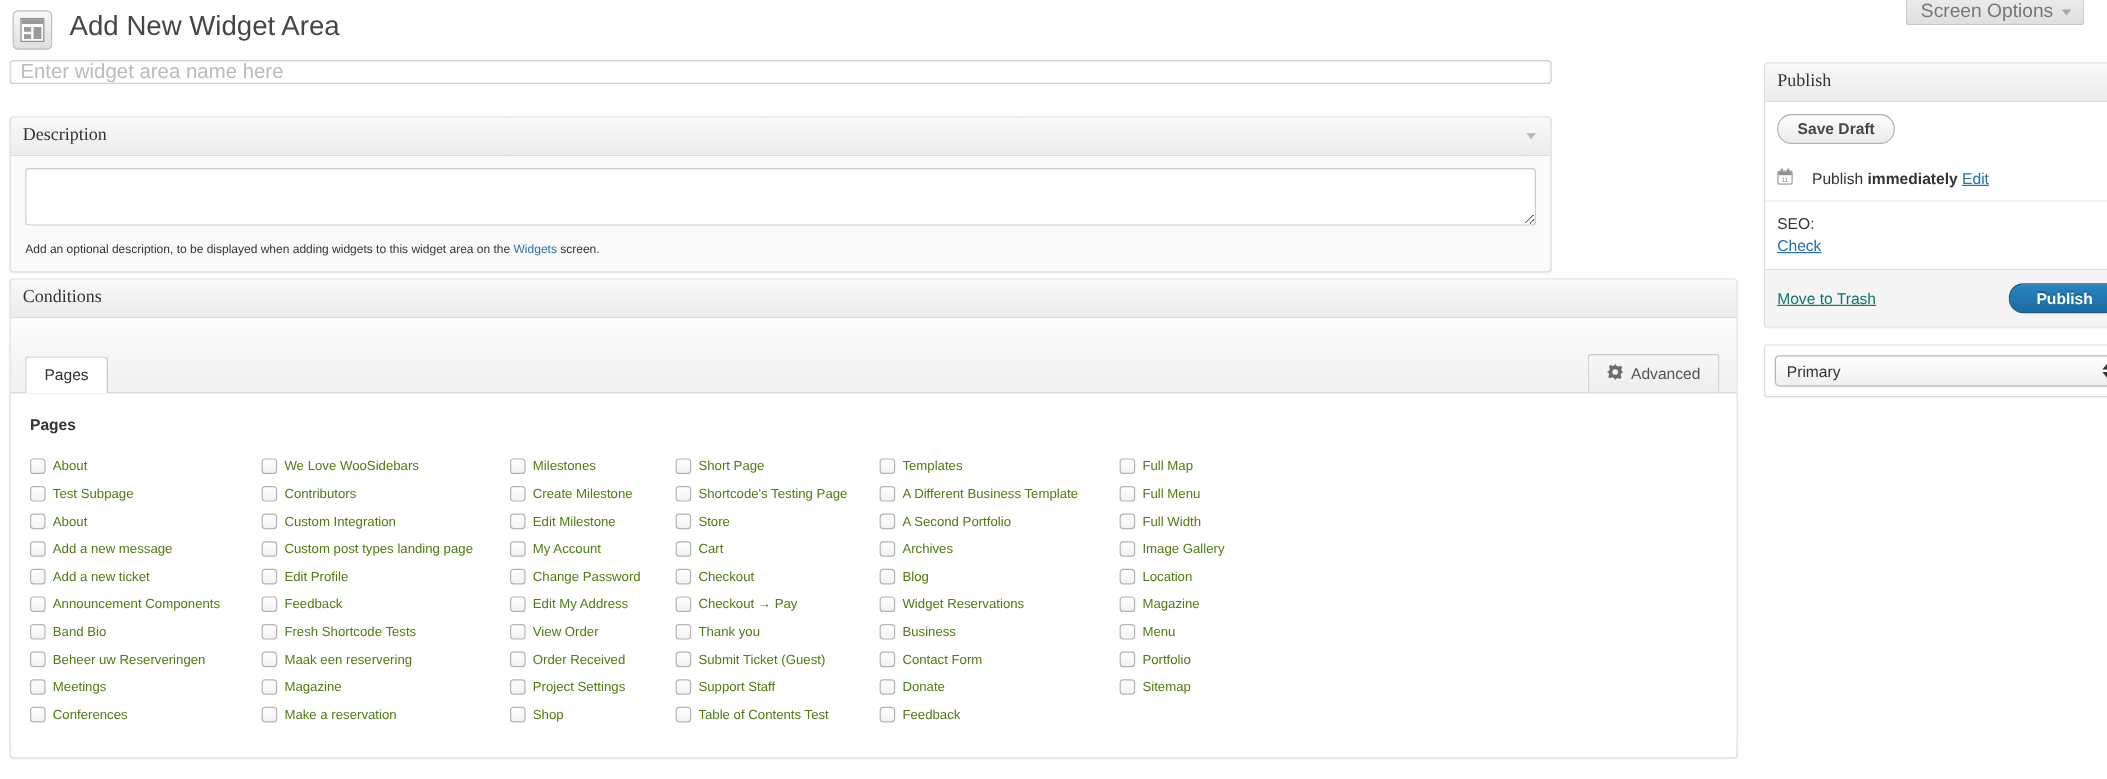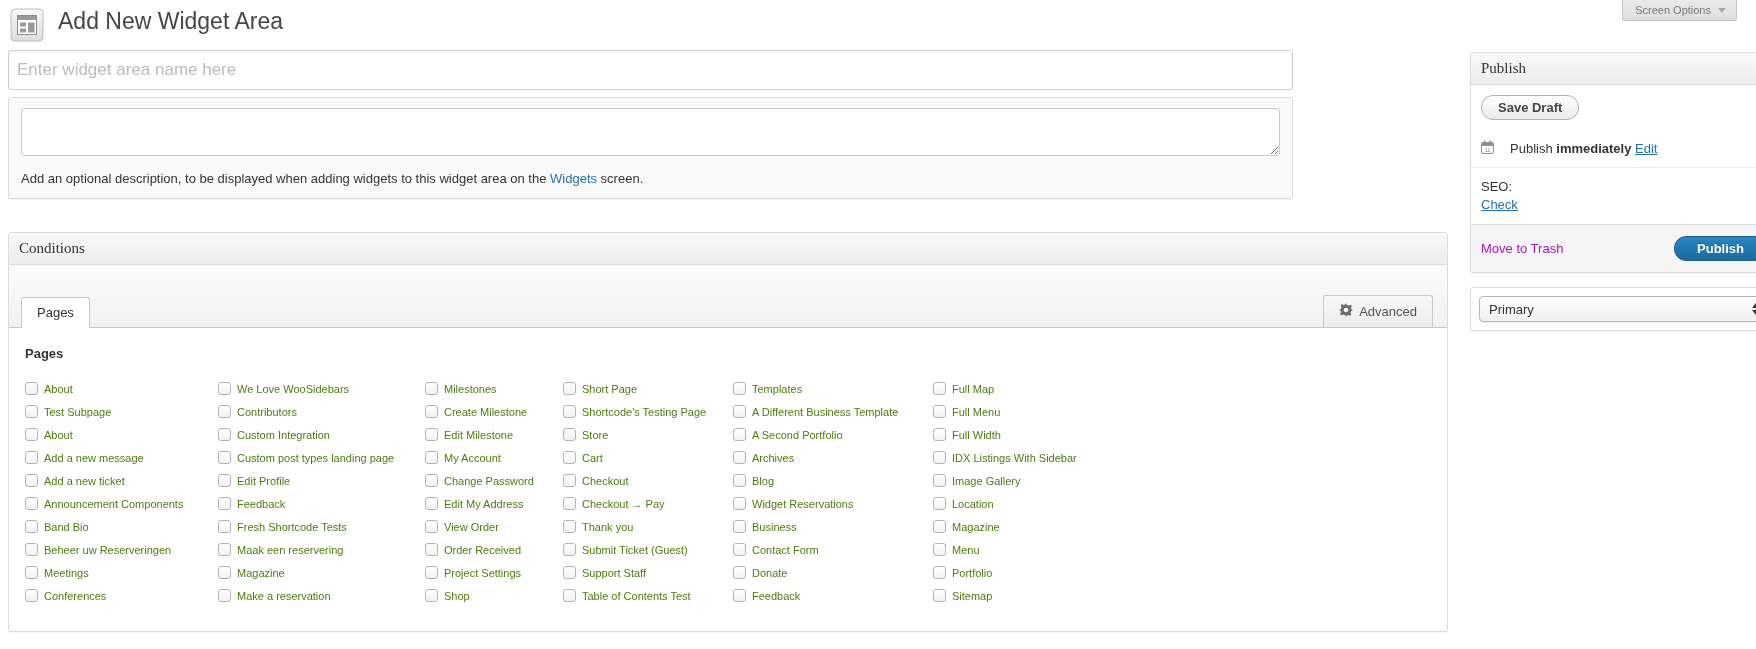--- a/index.html
+++ b/index.html
@@ -11,36 +11,36 @@
     font-size:13px; color:#333;
   }
 
   
   .screen-options {
     position:absolute; top:0; right:19px; height:21px;
     background:linear-gradient(#eaeaea,#dfdfdf);
     border:1px solid #c6c6c6; border-top:none;
     border-radius:0 0 3px 3px;
     padding:3px 10px 3px 12px;
-    color:#787878; font-size:11px;
+    color:#787878; font-size:16px;
     display:flex; align-items:center; gap:7px;
     cursor:pointer;
   }
   .screen-options .arrow-down {
     width:0; height:0; border-left:4px solid transparent; border-right:4px solid transparent;
     border-top:5px solid #a9a9a9;
   }
 
   
   .page-header { position:absolute; left:10px; top:8px; display:flex; align-items:flex-start; gap:14px; }
   .page-title { font-size:23px; color:#464646; font-weight:normal; margin:0; }
 
   
   .title-input {
-    position:absolute; left:8px; top:50px; width:1285px; height:40px;
+    position:absolute; left:8px; top:50px; width:1285px; height:20px;
     border:1px solid #cfcfcf; border-radius:3px; padding:3px 8px;
     font-size:17px; font-family:"Liberation Sans", sans-serif; color:#4d7c0f;
     outline:none; box-shadow:inset 0 1px 2px rgba(0,0,0,0.05);
   }
   .title-input::placeholder { color:#bbb; opacity:1; }
 
   
   .metabox {
     background:#fff; border:1px solid #dcdcdc; border-radius:3px;
     box-shadow:0 1px 1px rgba(0,0,0,0.04);
@@ -60,21 +60,21 @@
 
   
   .description-box { position:absolute; left:8px; top:97px; width:1285px; background:#fafafa; }
   .description-box .inside { padding:10px 12px 12px; }
   .description-textarea {
     width:100%; height:48px; resize:vertical;
     border:1px solid #ccc; border-radius:3px; background:#fff;
     font-family:"Liberation Sans", sans-serif; font-size:13px; padding:4px 6px;
     box-shadow:inset 0 1px 2px rgba(0,0,0,0.04); outline:none;
   }
-  .description-help { margin-top:12px; font-size:13px; color:#333; }
+  .description-help { margin-top:12px; font-size:10px; color:#333; }
   a.wp-link { color:#2271b1; text-decoration:none; cursor:pointer; }
   a.wp-link.underline { text-decoration:underline; }
 
   
   .conditions-box { position:absolute; left:8px; top:232px; width:1440px; height:400px; }
   .tab-bar {
     display:flex; align-items:flex-end;
     padding:30px 14px 0 12px;
     background:linear-gradient(#fcfcfc,#f1f1f1);
     border-bottom:1px solid #c9c9c9;
@@ -113,21 +113,21 @@
     padding:4px 16px; font-size:13px; font-weight:bold; color:#464646;
     font-family:"Liberation Sans", sans-serif; cursor:pointer;
   }
   .status-line { padding:2px 10px 12px; border-bottom:1px solid #ececec; }
   .bold { font-weight:bold; }
   .timing-row { display:flex; align-items:center; gap:16px; }
   .publish-footer {
     background:#f5f5f5; border-top:1px solid #ddd; border-radius:0 0 3px 3px;
     padding:11px 10px; display:flex; align-items:center; justify-content:space-between;
   }
-  .trash-link { color:#a21caf; font-size:13px; cursor:pointer; }
+  .trash-link { color:#0f766e; text-decoration:underline; font-size:13px; cursor:pointer; }
   .btn-publish {
     background:linear-gradient(#2786c2,#1d6a9e);
     border:1px solid #1a5e8c; border-radius:12px;
     padding:4px 22px; font-size:13px; font-weight:bold; color:#fff;
     font-family:"Liberation Sans", sans-serif; cursor:pointer;
     text-shadow:0 -1px 0 rgba(0,0,0,0.25);
   }
   .seo-row div { line-height:18px; }
 
   
@@ -173,20 +173,24 @@
       <rect x="10" y="20.5" width="6" height="4" fill="#9a9a9a"></rect>
       <rect x="18" y="14.5" width="6.5" height="10" fill="#9a9a9a"></rect>
     </svg>
   </span>
   <h1 class="page-title">Add New Widget Area</h1>
 </div>
 
 <input class="title-input" type="text" placeholder="Enter widget area name here" style="">
 
 <div class="metabox description-box">
+  <h3 class="metabox-header">
+    <span>Description</span>
+    <span class="toggle-arrow"></span>
+  </h3>
   <div class="inside">
     <textarea class="description-textarea" style=""></textarea>
     <div class="description-help">
       <span>Add an optional description, to be displayed when adding widgets to this widget area on the </span><a class="wp-link">Widgets</a><span> screen.</span>
     </div>
   </div>
 </div>
 
 <div class="metabox conditions-box">
   <h3 class="metabox-header">
@@ -422,24 +426,20 @@
             <span class="checkbox"></span>
             <span class="cond-label">Full Map</span>
           </label>
           <label class="cond-item">
             <span class="checkbox"></span>
             <span class="cond-label">Full Menu</span>
           </label>
           <label class="cond-item">
             <span class="checkbox"></span>
             <span class="cond-label">Full Width</span>
-          </label>
-          <label class="cond-item">
-            <span class="checkbox"></span>
-            <span class="cond-label">IDX Listings With Sidebar</span>
           </label>
           <label class="cond-item">
             <span class="checkbox"></span>
             <span class="cond-label">Image Gallery</span>
           </label>
           <label class="cond-item">
             <span class="checkbox"></span>
             <span class="cond-label">Location</span>
           </label>
           <label class="cond-item">

